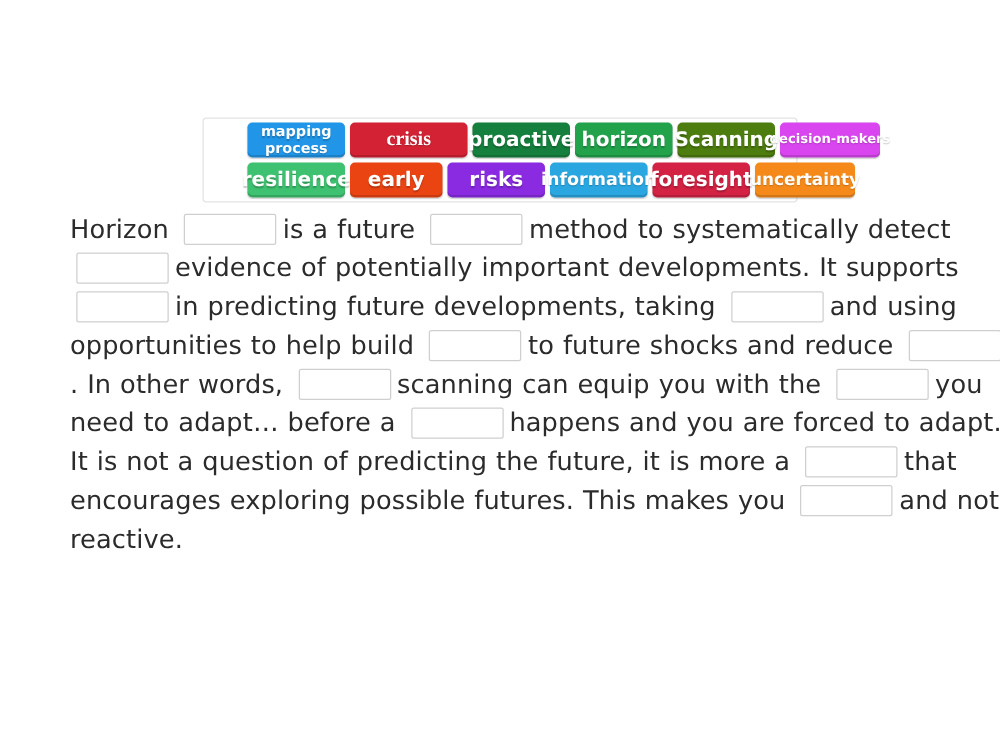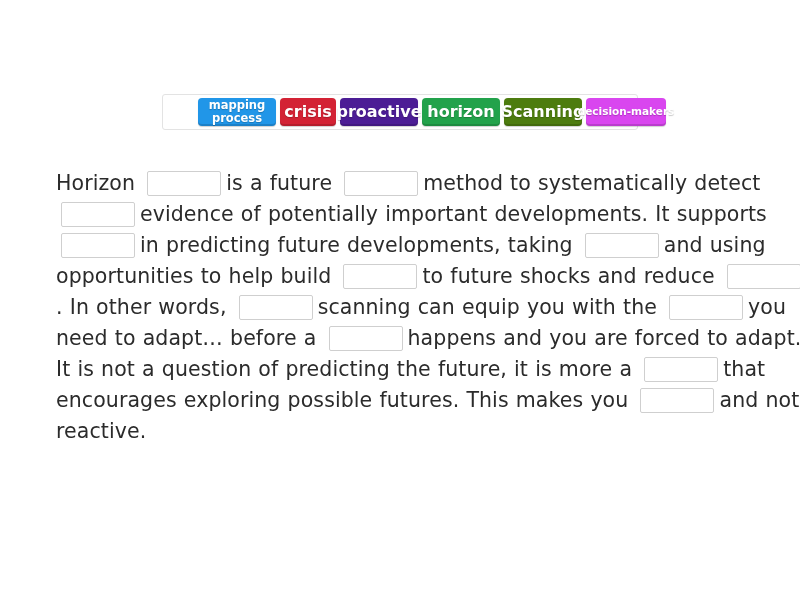--- a/index.html
+++ b/index.html
@@ -93,32 +93,52 @@
   }
 </style>
 </head>
 <body>
 
 <div id="word-bank">
   <div class="bank-row">
     <div class="tile two-line" style="width: 78px; background: rgb(33, 150, 232);">
       <span>mapping process</span>
     </div>
-    <div class="tile" style="width: 56px; background: rgb(211, 34, 52);">
+    <div class="tile" style="width: 94px; background: rgb(211, 34, 52); font-family: Liberation Serif, serif;">
       <span>crisis</span>
     </div>
-    <div class="tile" style="width: 78px; background: #4c1d95;">
+    <div class="tile" style="width: 78px; background: #15803d;">
       <span>proactive</span>
     </div>
     <div class="tile" style="width: 78px; background: rgb(34, 162, 75);">
       <span>horizon</span>
     </div>
     <div class="tile" style="width: 78px; background: #4d7c0f;">
       <span>Scanning</span>
     </div>
     <div class="tile small" style="width: 80px; background: #d946ef;">
       <span>decision-makers</span>
     </div>
   </div>
 
+  <div class="bank-row">
+    <div class="tile" style="width: 78px; background: rgb(62, 193, 112);">
+      <span>resilience</span>
+    </div>
+    <div class="tile" style="width: 74px; background: rgb(234, 68, 19);">
+      <span>early</span>
+    </div>
+    <div class="tile" style="width: 78px; background: rgb(138, 43, 226);">
+      <span>risks</span>
+    </div>
+    <div class="tile" style="width: 78px; font-size: 14px; background: rgb(42, 166, 224);">
+      <span>information</span>
+    </div>
+    <div class="tile" style="width: 78px; background: rgb(211, 34, 68);">
+      <span>foresight</span>
+    </div>
+    <div class="tile" style="width: 80px; font-size: 13.5px; background: rgb(245, 138, 27);">
+      <span>uncertainty</span>
+    </div>
+  </div>
 </div>
 
 <div id="passage"><span class="txt">Horizon </span><span class="blank"></span><span class="txt">is a future </span><span class="blank"></span><span class="txt">method to systematically detect </span><span class="blank"></span><span class="txt">evidence of potentially important developments. It supports </span><span class="blank"></span><span class="txt">in predicting future developments, taking </span><span class="blank"></span><span class="txt">and using opportunities to help build </span><span class="blank"></span><span class="txt">to future shocks and reduce </span><span class="blank"></span><span class="txt">. In other words, </span><span class="blank"></span><span class="txt">scanning can equip you with the </span><span class="blank"></span><span class="txt">you need to adapt… before a </span><span class="blank"></span><span class="txt">happens and you are forced to adapt. It is not a question of predicting the future, it is more a </span><span class="blank"></span><span class="txt">that encourages exploring possible futures. This makes you </span><span class="blank"></span><span class="txt">and not reactive.</span></div>
 
 </body></html>

